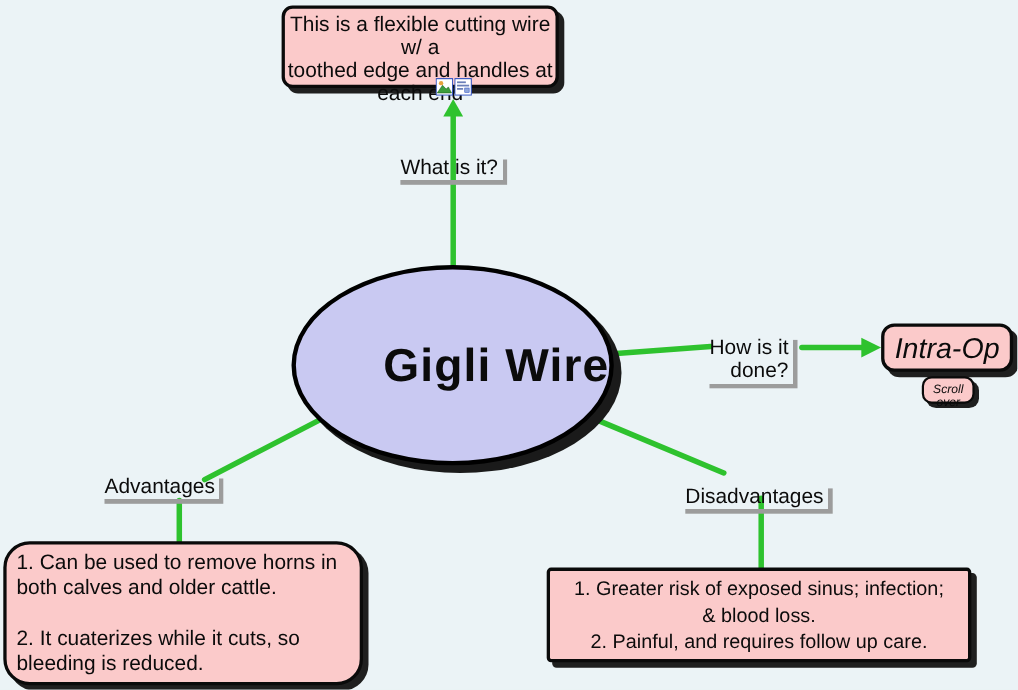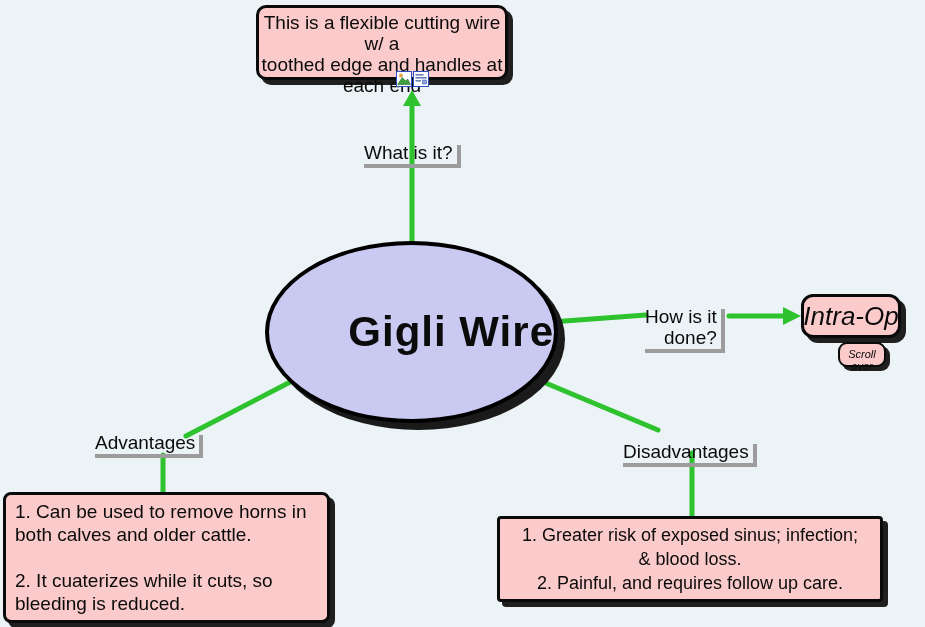--- a/index.html
+++ b/index.html
@@ -21,31 +21,31 @@
 
   .pinkbox{
     position:absolute;background:#fbcaca;border:3px solid #0a0a0a;
     box-shadow:5px 5px 0 #1f1f1f;z-index:2;box-sizing:border-box;
   }
   .top-box{
     left:256px;top:5px;width:252px;height:75px;border-radius:10px;
     text-align:center;font-size:19px;line-height:21px;padding-top:4px;
   }
   .intra-box{
-    left:801px;top:294px;width:100px;height:44px;border-radius:12px;
+    left:801px;top:294px;width:120px;height:44px;border-radius:12px;
     display:flex;align-items:center;justify-content:center;
     font-style:italic;font-size:26px;white-space:nowrap;
   }
   .scroll-box{
     left:838px;top:342px;width:48px;height:25px;border-radius:9px;
     border-width:2px;box-shadow:4px 4px 0 #1f1f1f;
     font-style:italic;font-size:11px;line-height:12px;text-align:center;padding-top:4px;
   }
   .adv-box{
-    left:3px;top:492px;width:327px;border-radius:8px;
+    left:3px;top:492px;width:327px;border-radius:24px;
     font-size:19px;line-height:23px;padding:5px 9px;text-align:left;
   }
   .dis-box{
     left:497px;top:516px;width:386px;border-radius:4px;
     font-size:18px;line-height:24px;padding:4px 0;text-align:center;white-space:nowrap;
   }
   .bl{min-height:23px;}
   .tl{min-height:21px;}
   .dl{min-height:24px;}
 

